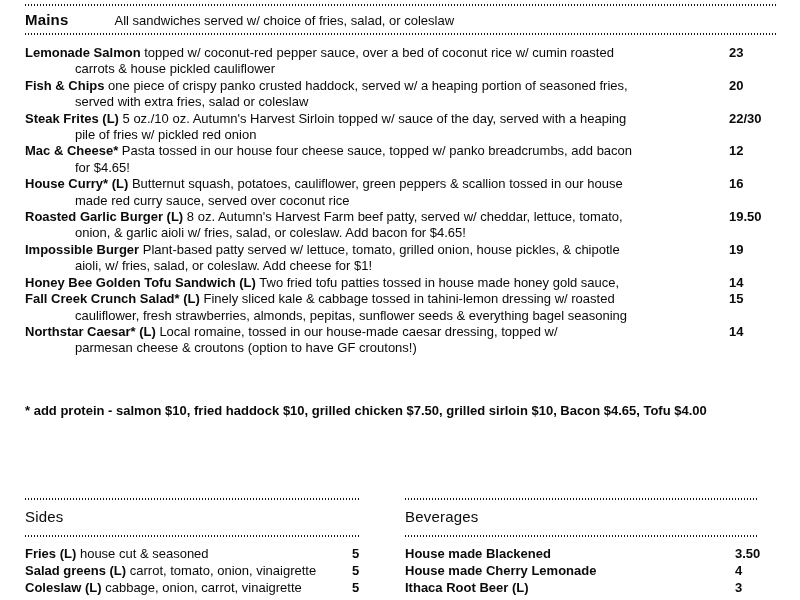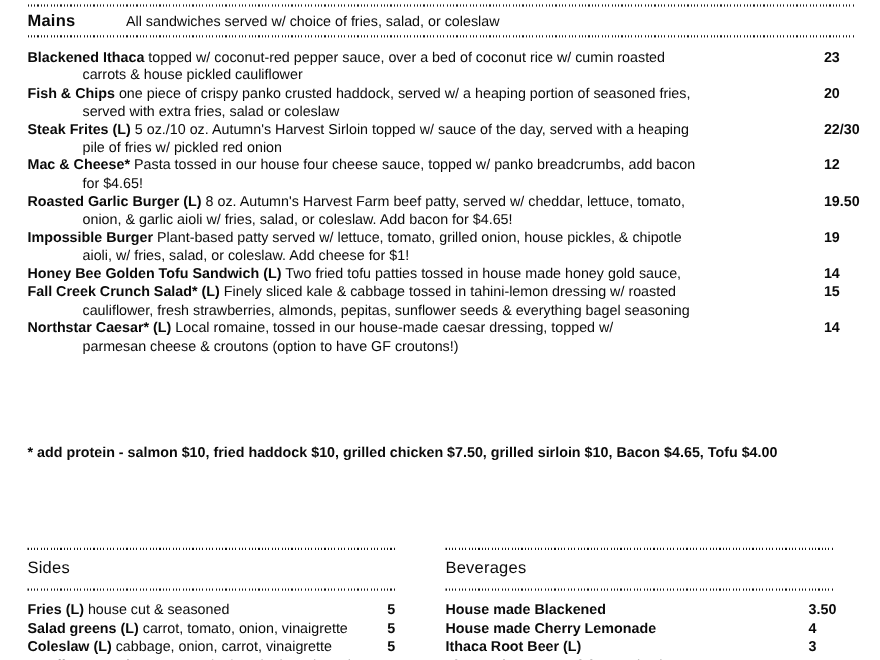--- a/index.html
+++ b/index.html
@@ -14,21 +14,21 @@
   }
   
   .mains{position:absolute;top:4px;left:25px;width:752px;}
   .shead{display:flex;align-items:baseline;margin:4px 0 3px 0;line-height:19px;}
   .htitle{font-size:15px;font-weight:bold;letter-spacing:.2px;}
   .hsub{margin-left:46px;font-size:13px;}
   .items{margin-top:10px;}
   .mrow{position:relative;font-size:13px;line-height:16.4px;}
   .mrow .txt{width:700px;white-space:pre-line;padding-left:50px;text-indent:-50px;}
   .nm{font-weight:bold;}
-  .mrow .price{position:absolute;left:704px;top:0;font-weight:bold;white-space:nowrap;margin-left:20px;}
+  .mrow .price{position:absolute;left:704px;top:0;font-weight:bold;white-space:nowrap;}
   
   .footnote{
     position:absolute;top:403px;left:25px;width:760px;
     font-size:13px;font-weight:bold;line-height:16px;
   }
   
   .col{position:absolute;top:498px;}
   .col-left{left:25px;width:335px;}
   .col-right{left:405px;width:353px;}
   .col .chead{margin-top:8px;line-height:18px;font-size:15px;font-weight:normal;letter-spacing:.2px;}
@@ -46,21 +46,21 @@
   <section class="mains">
     <div class="dotted"></div>
     <div class="shead">
       <span class="htitle">Mains</span>
       <span class="hsub">All sandwiches served w/ choice of fries, salad, or coleslaw</span>
     </div>
     <div class="dotted"></div>
     <div class="items">
 
         <div class="mrow">
-          <div class="txt"><span class="nm">Blackened Ithaca</span> <span class="ds">topped w/ coconut-red pepper sauce, over a bed of coconut rice w/ cumin roasted
+          <div class="txt"><span class="nm">Lemonade Salmon</span> <span class="ds">topped w/ coconut-red pepper sauce, over a bed of coconut rice w/ cumin roasted
 carrots &amp; house pickled cauliflower</span></div>
           <div class="price">23</div>
         </div>
 
         <div class="mrow">
           <div class="txt"><span class="nm">Fish &amp; Chips</span> <span class="ds">one piece of crispy panko crusted haddock, served w/ a heaping portion of seasoned fries,
 served with extra fries, salad or coleslaw</span></div>
           <div class="price">20</div>
         </div>
 
@@ -69,20 +69,25 @@
 pile of fries w/ pickled red onion</span></div>
           <div class="price">22/30</div>
         </div>
 
         <div class="mrow">
           <div class="txt"><span class="nm">Mac &amp; Cheese*</span> <span class="ds">Pasta tossed in our house four cheese sauce, topped w/ panko breadcrumbs, add bacon
 for $4.65!</span></div>
           <div class="price">12</div>
         </div>
 
+        <div class="mrow">
+          <div class="txt"><span class="nm">House Curry* (L)</span> <span class="ds">Butternut squash, potatoes, cauliflower, green peppers &amp; scallion tossed in our house
+made red curry sauce, served over coconut rice</span></div>
+          <div class="price">16</div>
+        </div>
 
         <div class="mrow">
           <div class="txt"><span class="nm">Roasted Garlic Burger (L)</span> <span class="ds">8 oz. Autumn's Harvest Farm beef patty, served w/ cheddar, lettuce, tomato,
 onion, &amp; garlic aioli w/ fries, salad, or coleslaw. Add bacon for $4.65!</span></div>
           <div class="price">19.50</div>
         </div>
 
         <div class="mrow">
           <div class="txt"><span class="nm">Impossible Burger</span> <span class="ds">Plant-based patty served w/ lettuce, tomato, grilled onion, house pickles, &amp; chipotle
 aioli, w/ fries, salad, or coleslaw. Add cheese for $1!</span></div>

